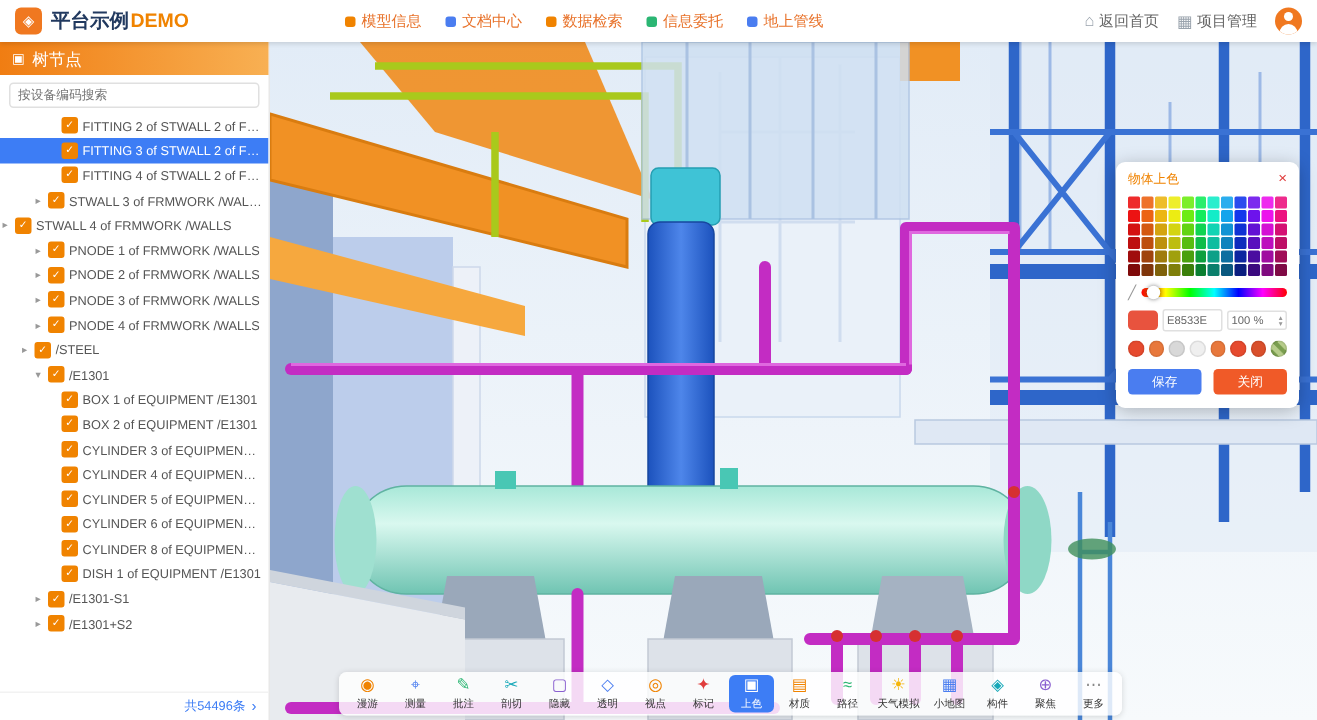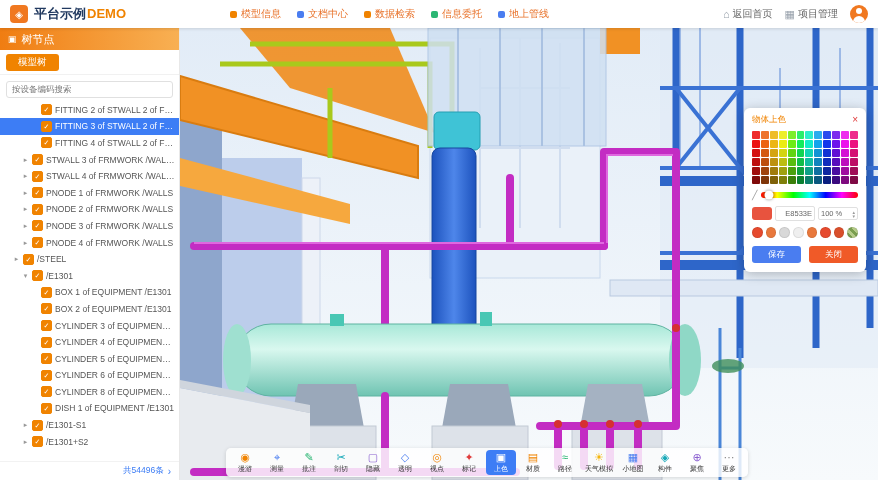--- a/index.html
+++ b/index.html
@@ -74,21 +74,21 @@
   .pcell{height:8px;border-radius:1px;cursor:pointer;}
   .sliderrow{display:flex;align-items:center;gap:4px;margin-bottom:6px;}
   .eyed{color:#999;font-size:9px;cursor:pointer;}
   .hue{flex:1;height:6px;border-radius:3px;position:relative;
        background:linear-gradient(90deg,#f00,#ff0,#0f0,#0ff,#00f,#f0f,#f00);}
   .hhandle{position:absolute;left:8%;top:50%;transform:translate(-50%,-50%);width:9px;height:9px;
            background:#fff;border-radius:50%;box-shadow:0 0 3px rgba(0,0,0,.5);cursor:pointer;}
   .valrow{display:flex;align-items:center;gap:3px;margin-bottom:6px;}
   .cur{width:20px;height:13px;border-radius:3px;flex:none;}
   .hexbox{flex:1;border:1px solid #e0e0e0;border-radius:2px;font-size:7.5px;color:#666;
-          padding:2px 2px;text-align:right;cursor:text;}
+          padding:2px 2px;text-align:left;cursor:text;}
   .alphabox{width:34px;flex:none;border:1px solid #e0e0e0;border-radius:2px;font-size:7.5px;color:#666;
             padding:1px 2px;display:flex;align-items:center;justify-content:space-between;cursor:text;}
   .steps{display:flex;flex-direction:column;line-height:4px;font-size:5px;color:#999;}
   .presets{display:flex;gap:3px;margin-bottom:8px;}
   .pre{width:11px;height:11px;border-radius:50%;cursor:pointer;border:1px solid rgba(0,0,0,.08);box-sizing:border-box;}
   .cbtns{display:flex;gap:8px;}
   .cbtns button{flex:1;height:17px;border:none;border-radius:3px;color:#fff;font-size:8.5px;cursor:pointer;
                 font-family:"Liberation Sans",sans-serif;}
   .bsave{background:#4a7df0;}
   .bclose{background:#f05a28;text-align:center;}
@@ -138,23 +138,20 @@
       </span>
       <span class="avatar"></span>
     </div>
   </header>
 
   <aside class="sidebar">
     <div class="strip">
       <span class="bkm">▣</span>
       <span>树节点</span>
     </div>
-    <div class="tabs">
-      <span class="pill">模型树</span>
-    </div>
     <div class="searchrow">
       <input class="sinput" placeholder="按设备编码搜索" style="">
     </div>
     <div class="tree">
         <div class="tree-row" style="padding-left: 31px;">
           <span class="caret"></span>
           <span class="cb on">✓</span>
           <span class="tlabel">FITTING 2 of STWALL 2 of FRMWORK</span>
         </div>
         <div class="tree-row sel" style="padding-left: 31px;">
@@ -165,21 +162,21 @@
         <div class="tree-row" style="padding-left: 31px;">
           <span class="caret"></span>
           <span class="cb on">✓</span>
           <span class="tlabel">FITTING 4 of STWALL 2 of FRMWORK</span>
         </div>
         <div class="tree-row" style="padding-left: 22px;">
           <span class="caret">▸</span>
           <span class="cb on">✓</span>
           <span class="tlabel">STWALL 3 of FRMWORK /WALLS</span>
         </div>
-        <div class="tree-row" style="padding-left: 22px;">
+        <div class="tree-row" style="">
           <span class="caret">▸</span>
           <span class="cb on">✓</span>
           <span class="tlabel">STWALL 4 of FRMWORK /WALLS</span>
         </div>
         <div class="tree-row" style="padding-left: 22px;">
           <span class="caret">▸</span>
           <span class="cb on">✓</span>
           <span class="tlabel">PNODE 1 of FRMWORK /WALLS</span>
         </div>
         <div class="tree-row" style="padding-left: 22px;">

